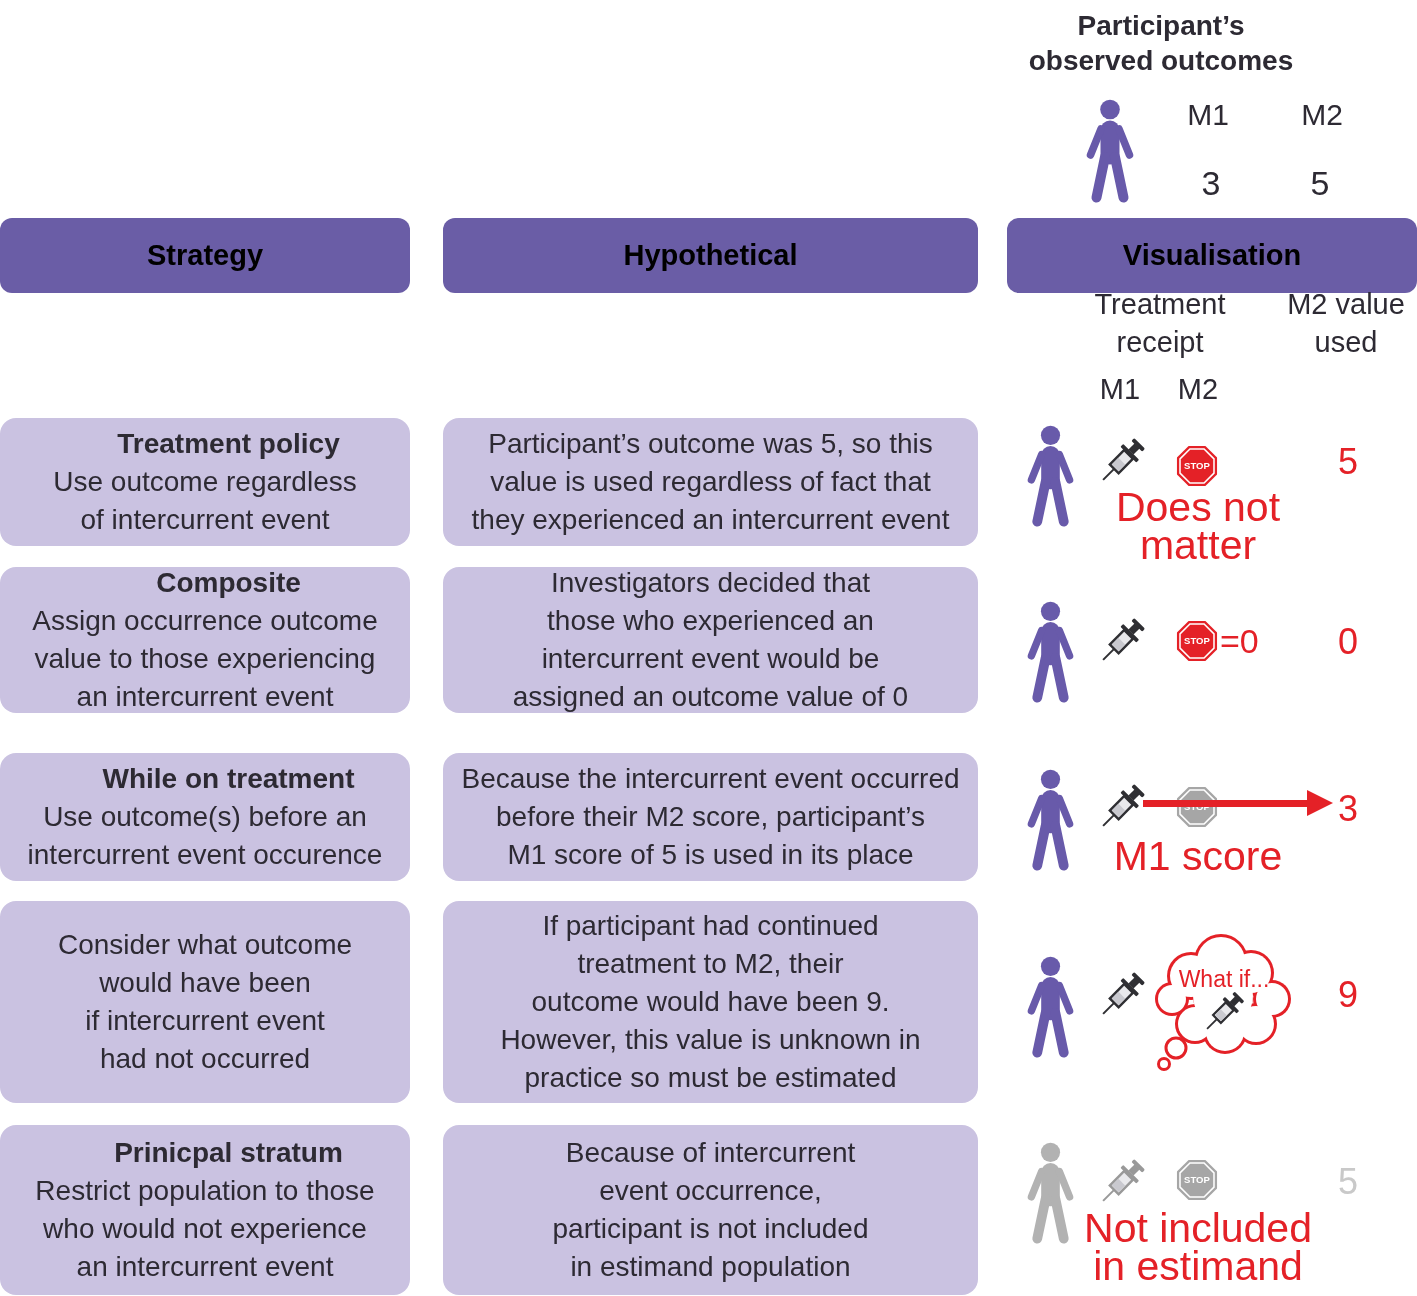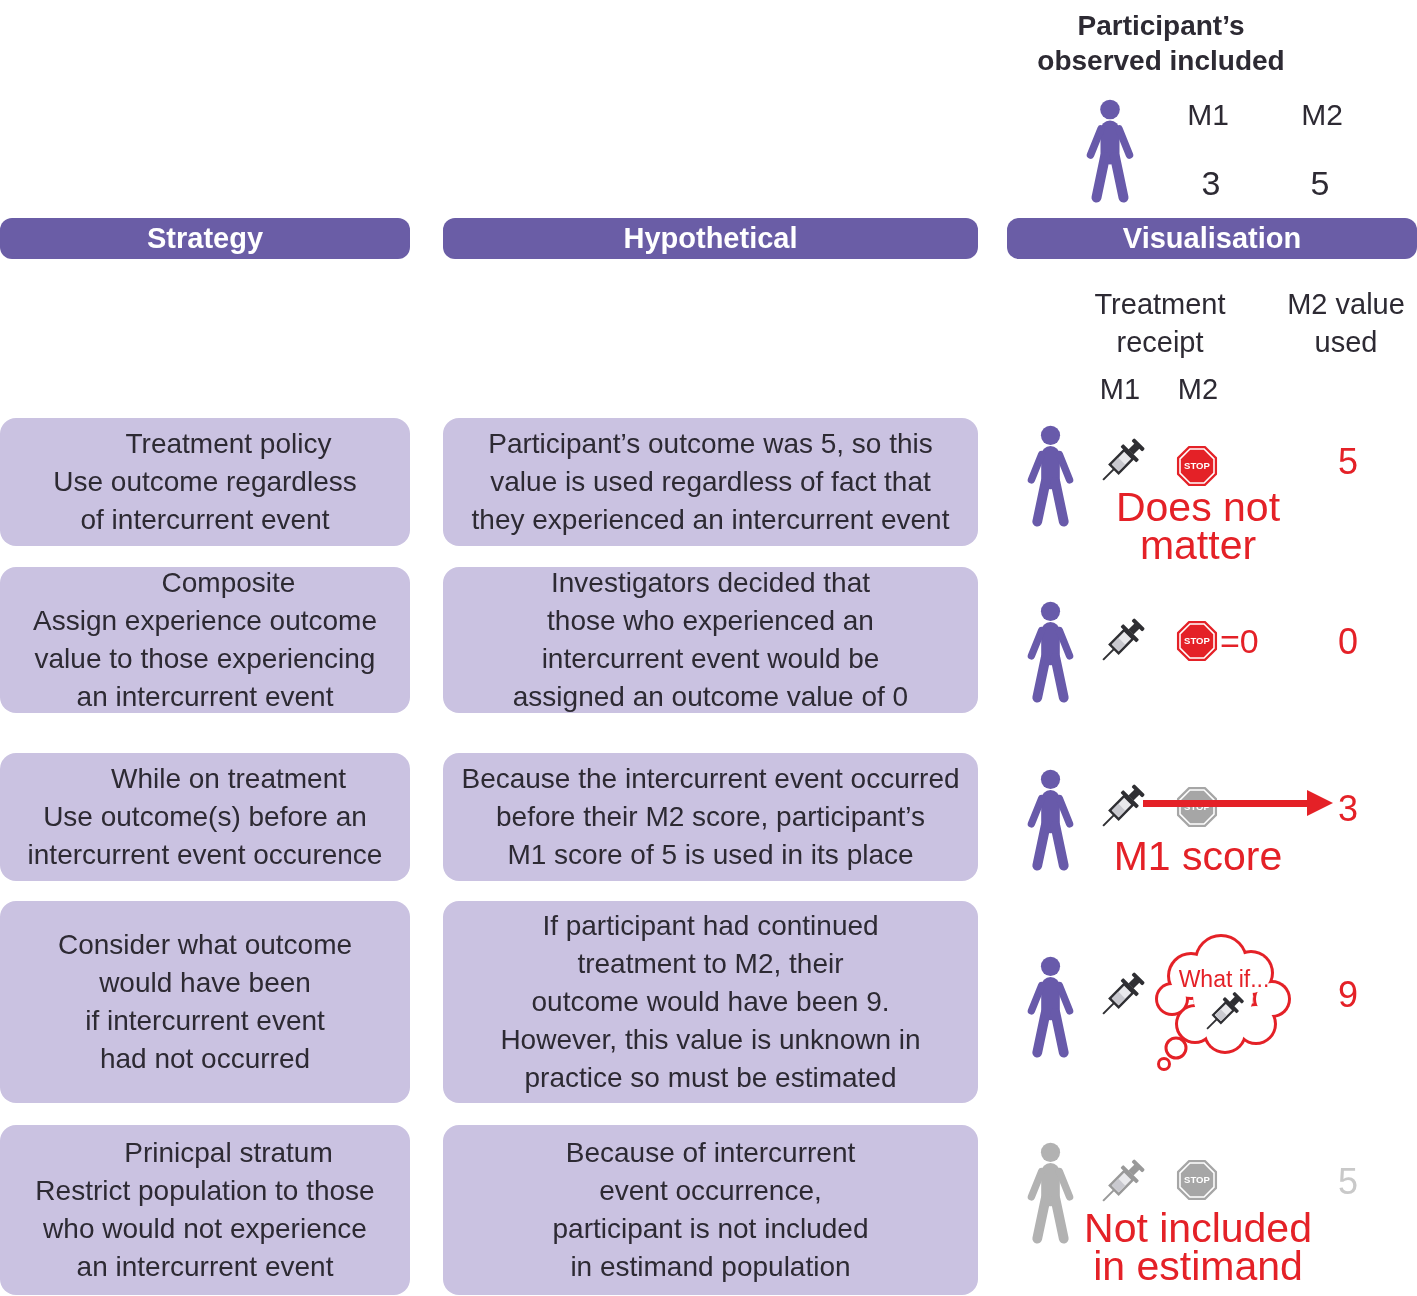--- a/index.html
+++ b/index.html
@@ -18,37 +18,37 @@
   .abs{position:absolute;}
   .pre{white-space:pre-line;}
   .ctr{text-align:center;}
 
   
   .col-strategy{left:0;width:410px;}
   .col-explanation{left:443px;width:535px;}
   .col-viz{left:1007px;width:410px;}
 
   
-  .bar{top:218px;height:41px;border-radius:12px;background:var(--hp);
+  .bar{top:218px;height:75px;border-radius:12px;background:var(--hp);
        display:flex;align-items:center;justify-content:center;
-       color:#ffffff;font-weight:bold;font-size:29px;}
+       color:#000000;font-weight:bold;font-size:29px;}
 
   
   .legend-title{left:960px;top:8px;width:402px;font-weight:bold;font-size:28px;line-height:35px;}
   .legend-m{font-size:30px;width:100px;}
   .legend-v{font-size:34px;width:100px;}
 
   
   .vh{font-size:29px;line-height:38px;}
 
   
   .box{background:var(--bp);border-radius:16px;
        display:flex;flex-direction:column;justify-content:center;
        font-size:28px;line-height:38px;text-align:center;color:var(--dark);}
-  .box-title{font-weight:normal;margin-left:47px;}
+  .box-title{font-weight:bold;margin-left:47px;}
   .r0{top:418px;height:128px;}
   .r1{top:567px;height:146px;}
   .r2{top:753px;height:128px;}
   .r3{top:901px;height:202px;}
   .r4{top:1125px;height:170px;}
 
   
   .vz-person{left:19px;width:49px;height:103px;}
   .vz-syringe{left:87px;width:54px;height:54px;color:#2f2f33;}
   .vz-syringe.grey{color:#999;}
@@ -84,21 +84,21 @@
       <rect x="14" y="11.2" width="20" height="3.6" rx="1" fill="currentColor"></rect>
       <rect x="20.8" y="3.5" width="6.4" height="8" fill="currentColor"></rect>
       <rect x="17.2" y="0.6" width="13.6" height="3.6" rx="1.2" fill="currentColor"></rect>
     </g>
   </symbol>
 </svg>
 
 <div class="page">
 
   <div class="abs legend-title ctr pre">Participant’s
-observed included</div>
+observed outcomes</div>
   <svg class="abs purple" style="left:1085px;top:99px;width:50px;height:105px" viewBox="0 0 50 105">
       <use href="#person"></use>
     </svg>
   <div class="abs legend-m ctr" style="left:1158px;top:98px">M1</div>
   <div class="abs legend-m ctr" style="left:1272px;top:98px">M2</div>
   <div class="abs legend-v ctr" style="left:1161px;top:164px">3</div>
   <div class="abs legend-v ctr" style="left:1270px;top:164px">5</div>
 
   <div class="abs bar col-strategy">Strategy</div>
   <div class="abs bar col-explanation">Hypothetical</div>
@@ -131,21 +131,21 @@
       <polygon points="14.6,4.2 29.4,4.2 39.8,14.6 39.8,29.4 29.4,39.8 14.6,39.8 4.2,29.4 4.2,14.6" fill="none" stroke="#fff" stroke-width="1.6"></polygon>
       <text x="22" y="25.6" text-anchor="middle" font-size="10" font-weight="bold" fill="#fff">STOP</text>
     </svg>
     <div class="abs vz-note pre" style="top:70px">Does not
 matter</div>
     <div class="abs vz-value" style="top:26px">5</div>
   </div>
 
   <div class="abs box col-strategy r1">
     <div class="box-title">Composite</div>
-    <div class="pre">Assign experience outcome
+    <div class="pre">Assign occurrence outcome
 value to those experiencing
 an intercurrent event</div>
   </div>
   <div class="abs box col-explanation r1 pre">Investigators decided that
 those who experienced an
 intercurrent event would be
 assigned an outcome value of 0</div>
   <div class="abs col-viz r1">
     <svg class="abs purple vz-person" style="top:34px" viewBox="0 0 50 105">
         <use href="#person"></use>

